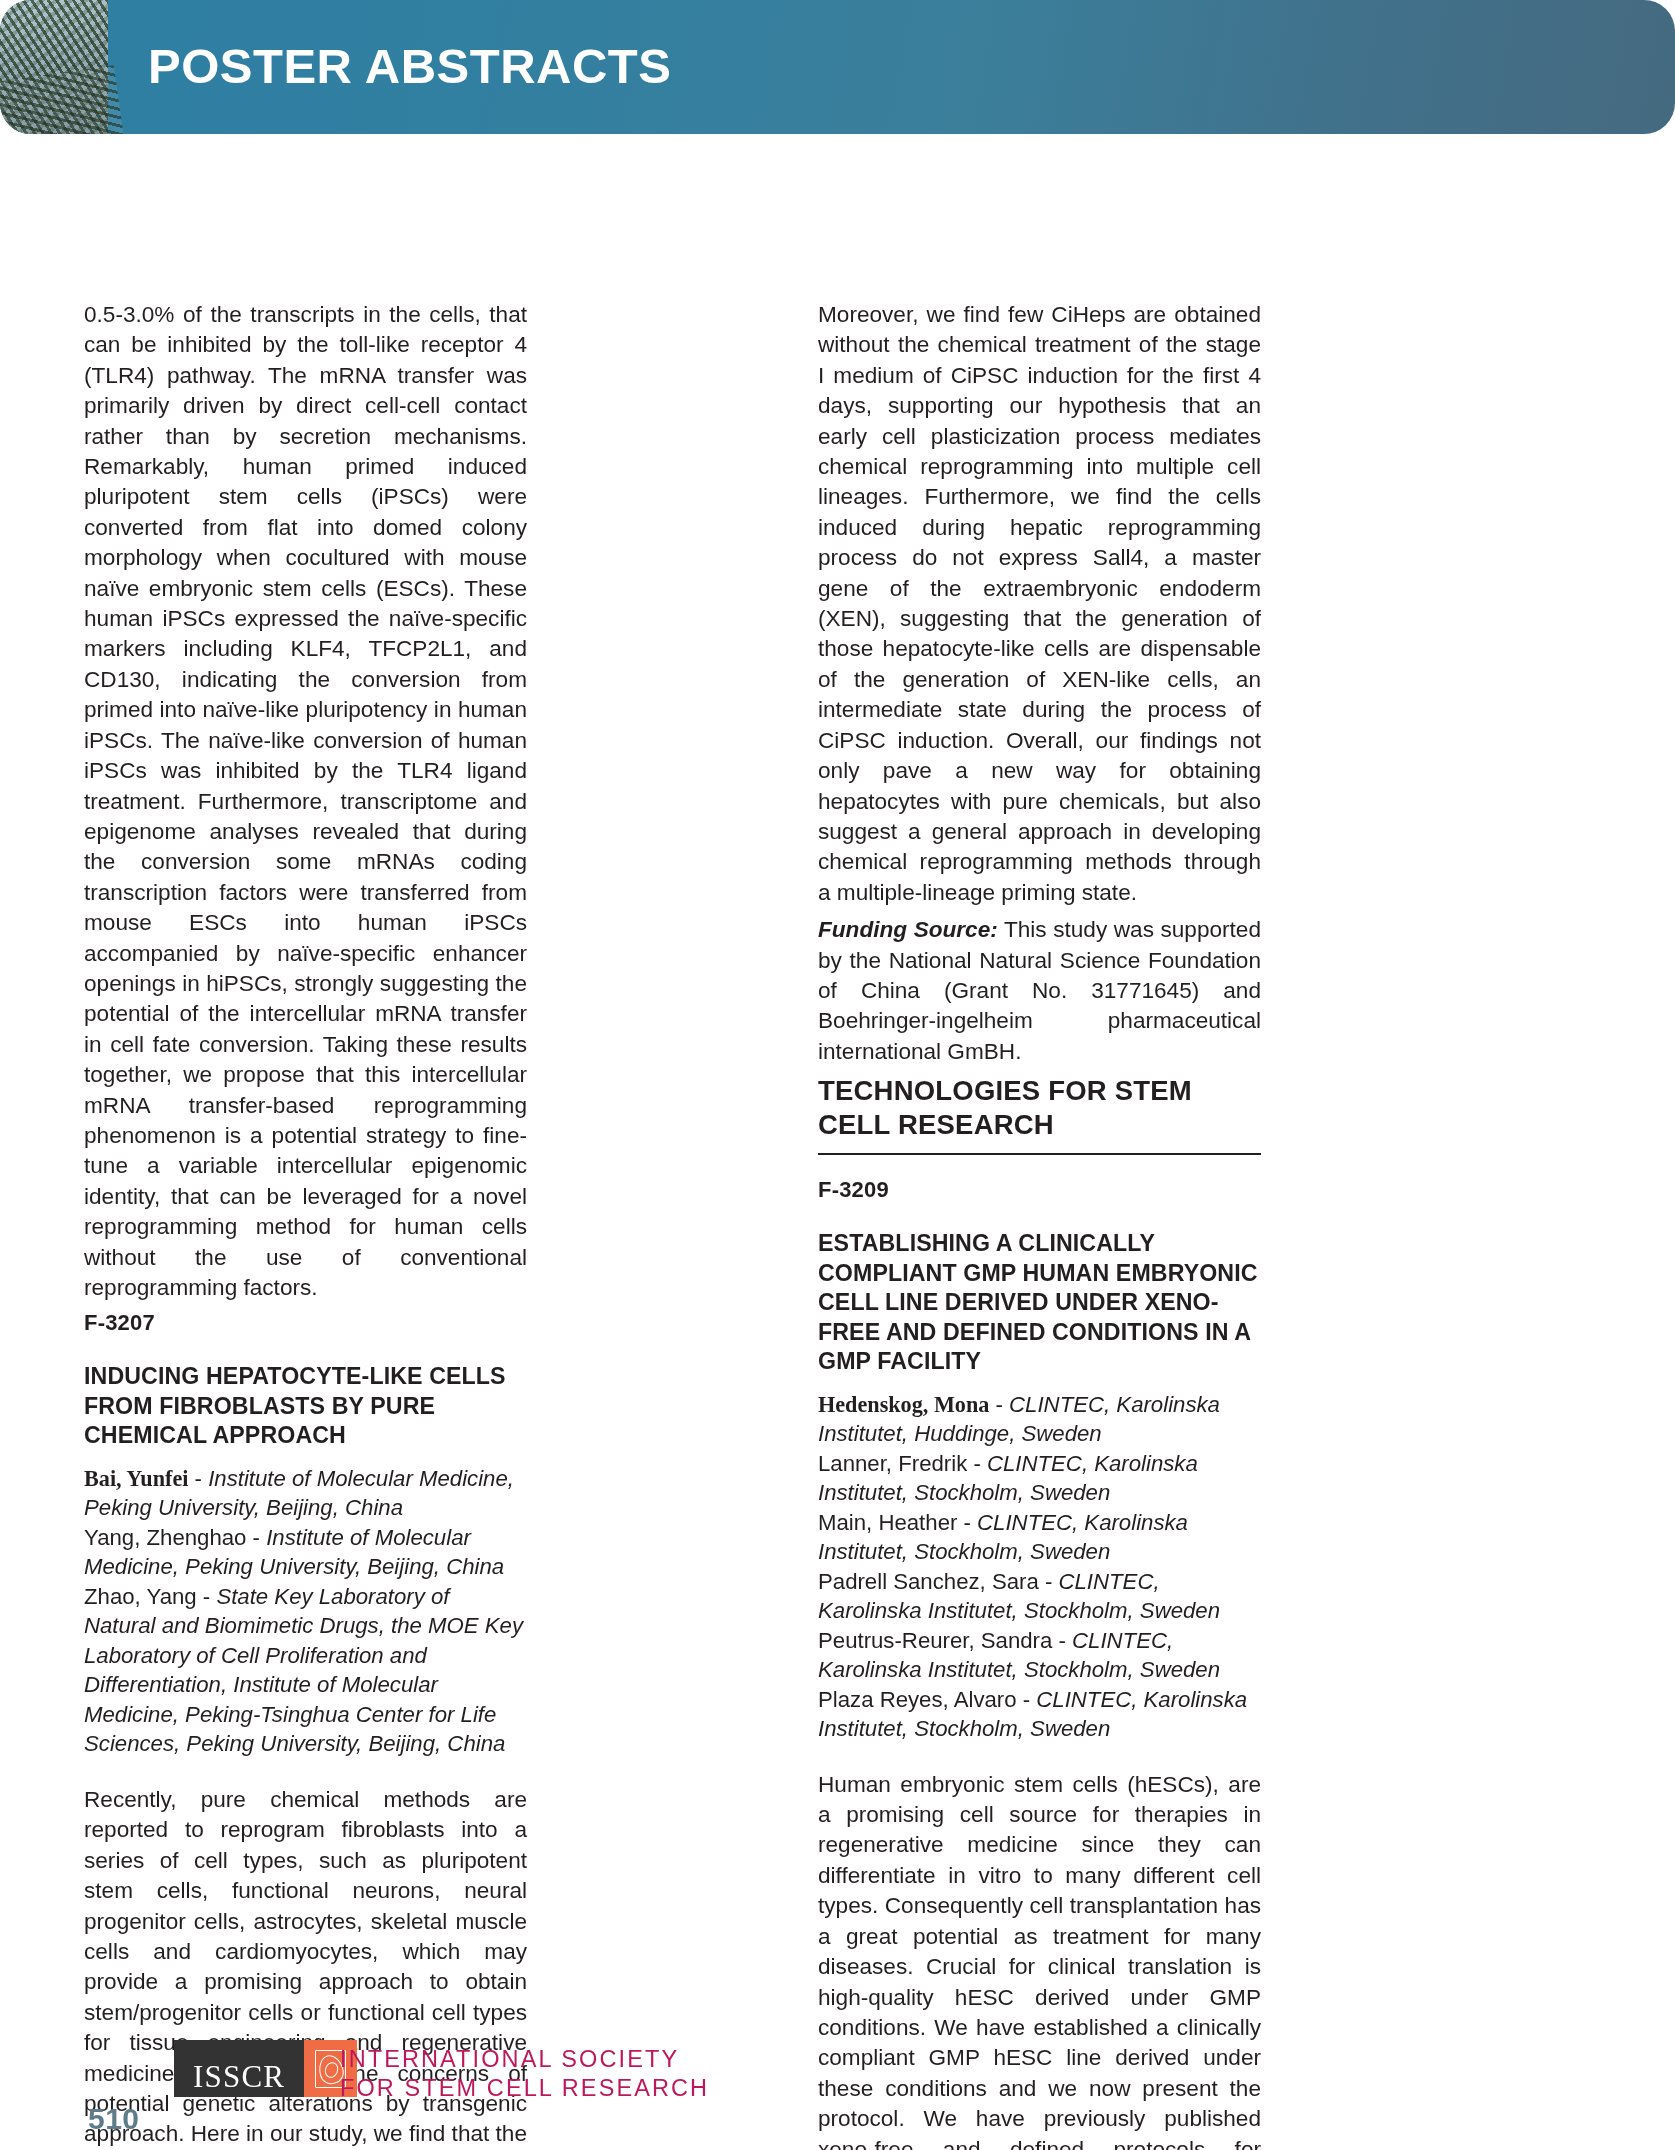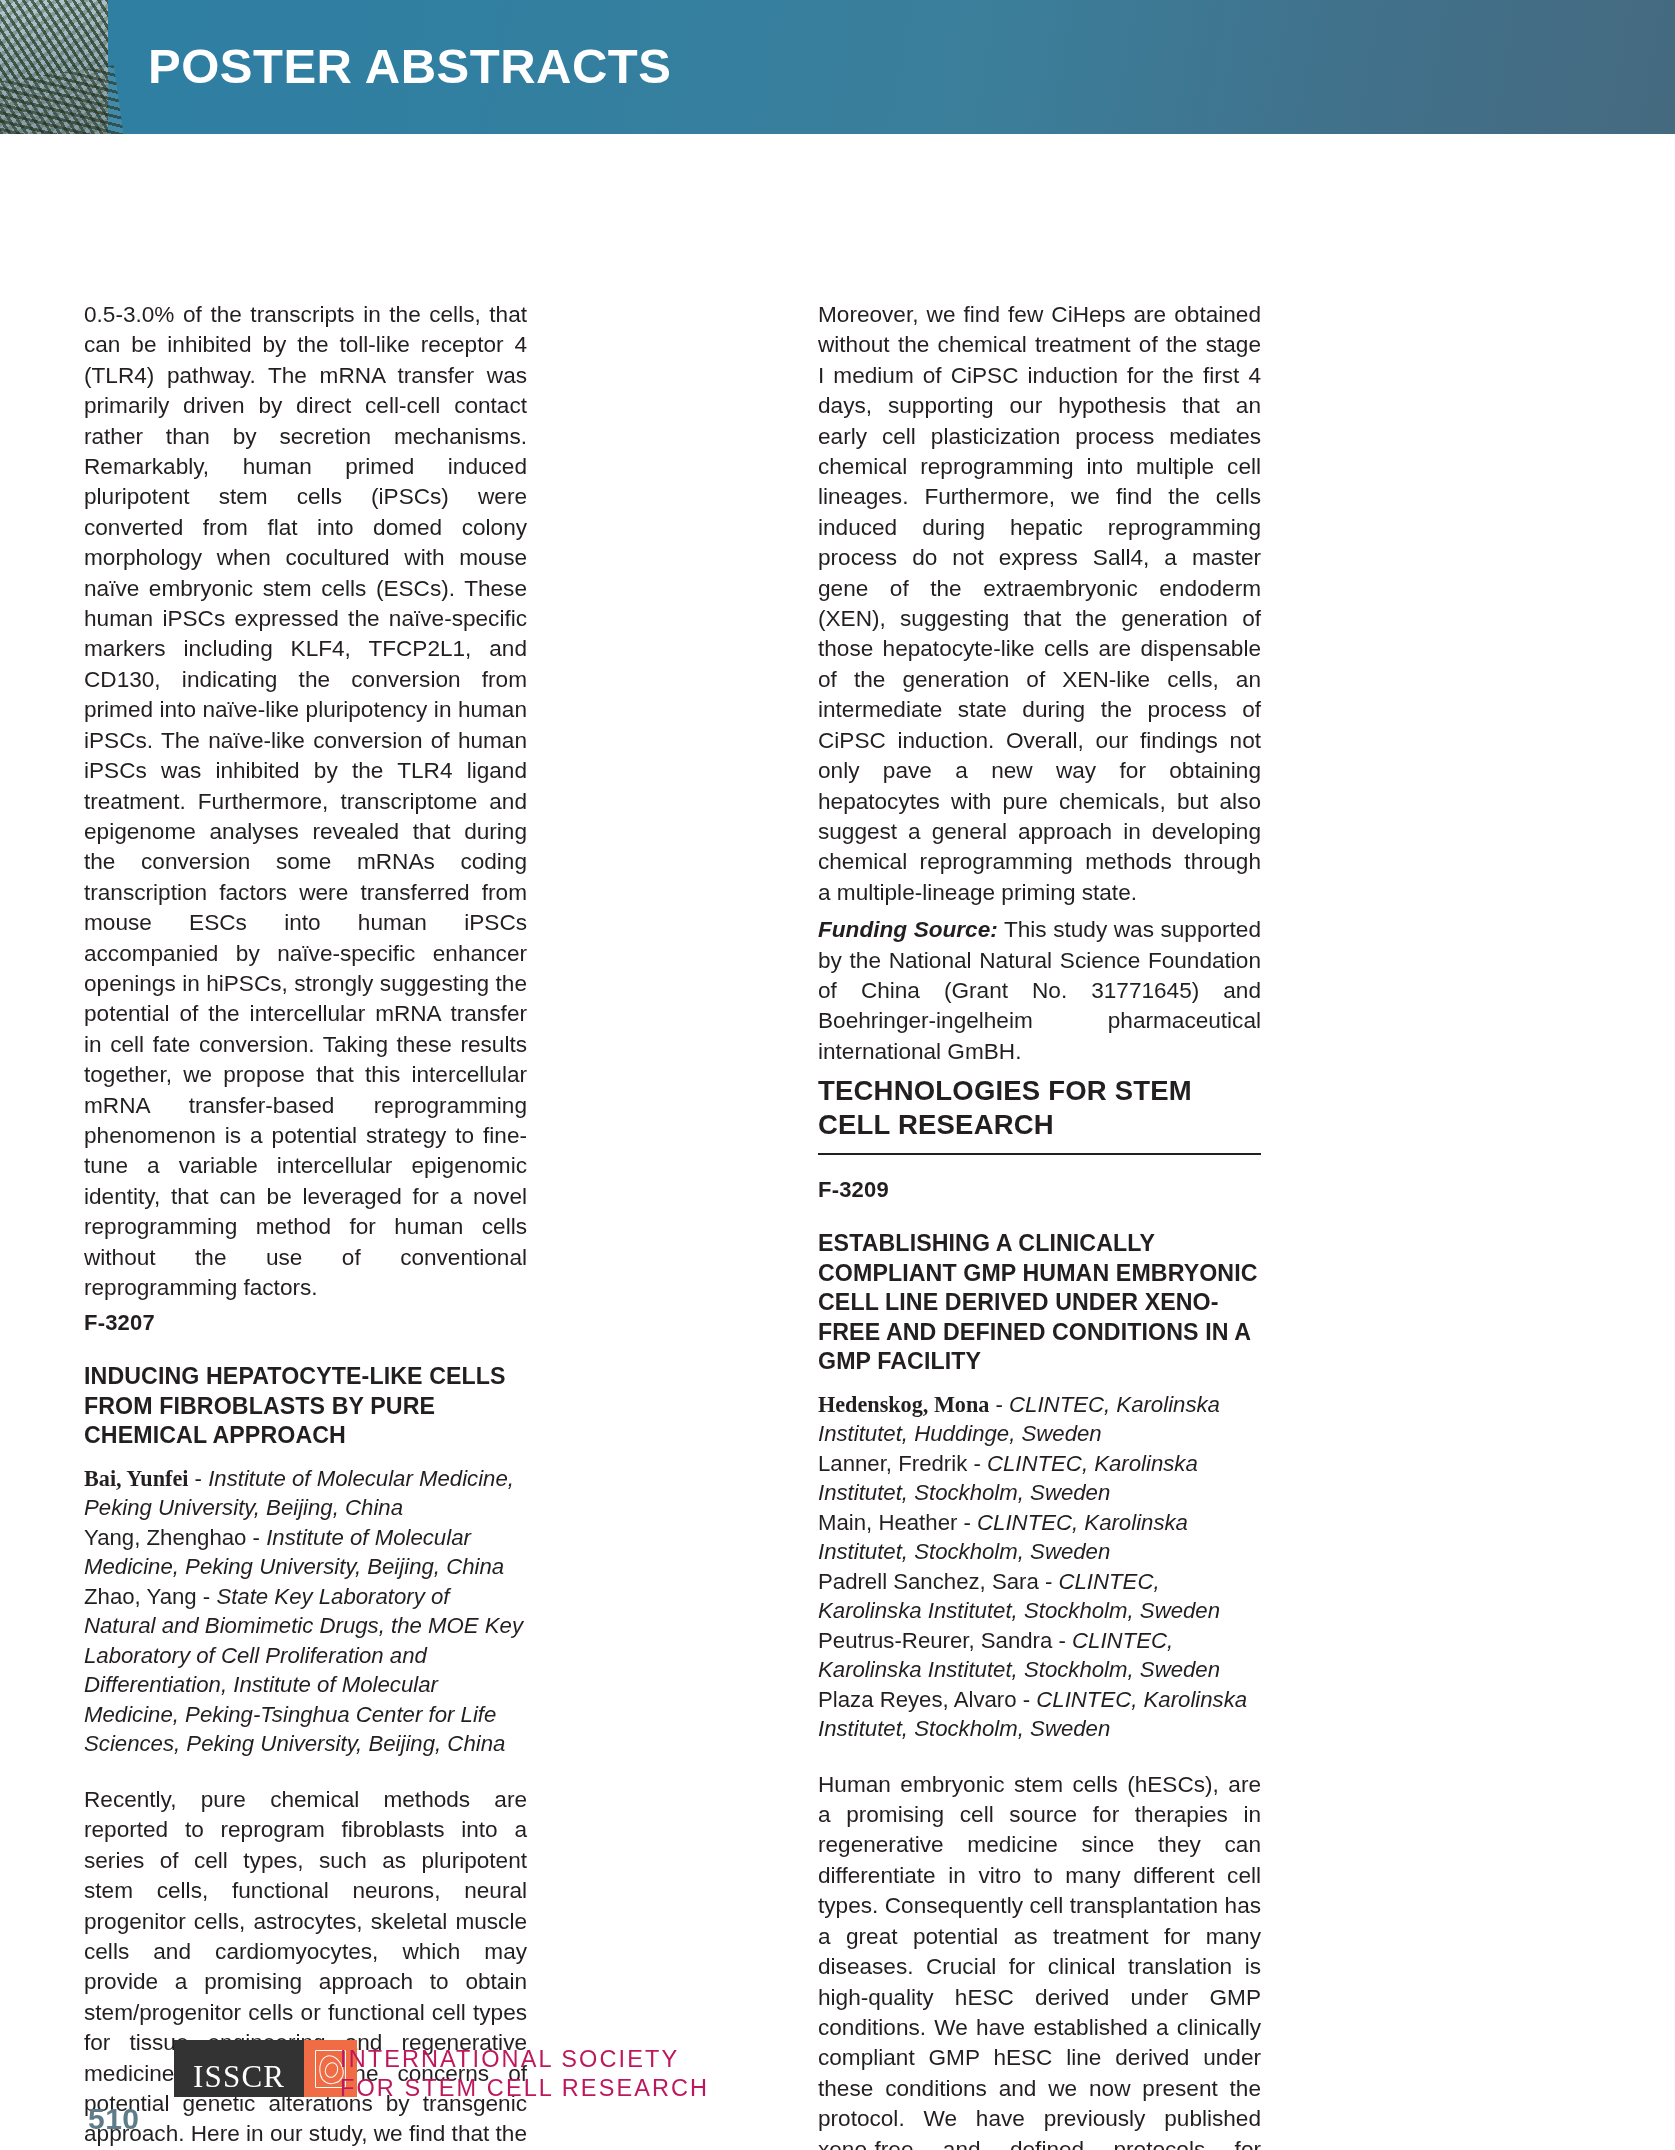--- a/index.html
+++ b/index.html
@@ -17,20 +17,21 @@
   }
 
   
   #banner {
     position: absolute;
     top: 0; left: 0;
     width: 1675px;
     height: 134px;
     background: linear-gradient(100deg, #2e7fa3 0%, #317fa1 28%, #3b7f9b 58%, #41708a 82%, #456a80 100%);
     overflow: hidden;
+    border-radius: 31px;
   }
   #banner-photo {
     position: absolute;
     top: 0; left: 0;
     width: 108px;
     height: 134px;
     background:
       linear-gradient(160deg, rgba(255,255,255,0.10) 0%, rgba(0,0,0,0.16) 100%),
       repeating-linear-gradient(57deg, rgba(36,64,38,0.85) 0px, rgba(36,64,38,0.85) 3px, rgba(150,175,190,0.35) 3px, rgba(150,175,190,0.35) 7px),
       repeating-linear-gradient(-38deg, rgba(58,84,52,0.55) 0px, rgba(58,84,52,0.55) 4px, rgba(178,198,210,0.30) 4px, rgba(178,198,210,0.30) 9px),

